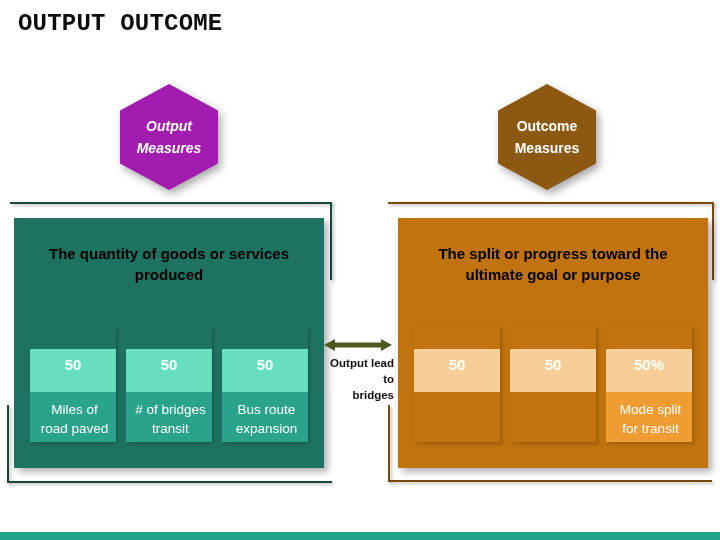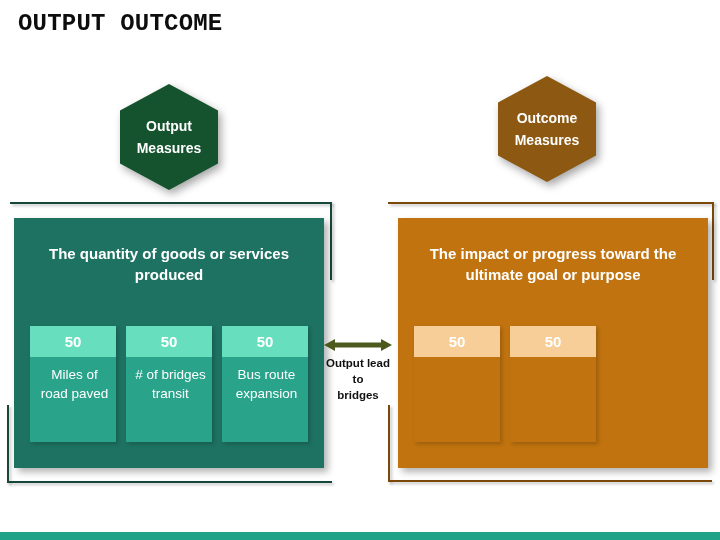--- a/index.html
+++ b/index.html
@@ -7,52 +7,52 @@
   #slide{position:relative;width:720px;height:540px;background:#ffffff;overflow:hidden;}
 
   .title{position:absolute;left:18px;top:10px;font-size:24px;font-weight:bold;color:#0d0d0d;letter-spacing:0.2px;font-family:Liberation Mono, monospace;}
   .subtitle{position:absolute;left:18px;top:47px;font-size:17px;color:#141414;}
 
   .hex-wrap{position:absolute;width:98px;height:106px;filter:drop-shadow(3px 4px 4px rgba(0,0,0,0.35));}
   .hex{width:100%;height:100%;clip-path:polygon(50% 0%,100% 25%,100% 75%,50% 100%,0% 75%,0% 25%);
        display:flex;flex-direction:column;align-items:center;justify-content:center;}
   .hex-line{color:#ffffff;font-weight:bold;font-size:14px;line-height:22px;text-align:center;}
   #hex-output{left:120px;top:84px;}
-  #hex-output .hex{background:#14532d;}
-  #hex-outcome{left:498px;top:76px;}
+  #hex-output .hex{background:#a21caf;font-style:italic;}
+  #hex-outcome{left:498px;top:84px;}
   #hex-outcome .hex{background:#8D5912;}
 
   .big-box{position:absolute;top:218px;width:310px;height:250px;box-shadow:4px 4px 7px rgba(0,0,0,0.3);}
   #output-box{left:14px;background:#1E7262;}
   #outcome-box{left:398px;background:#C0730F;}
   .box-heading{position:absolute;top:25px;left:50%;transform:translateX(-50%);width:250px;
-               text-align:center;color:#ffffff;font-weight:bold;font-size:15px;line-height:21px;}
+               text-align:center;color:#000000;font-weight:bold;font-size:15px;line-height:21px;}
 
   .cards-row{position:absolute;left:16px;top:108px;display:flex;gap:10px;}
   .card{width:86px;height:116px;display:flex;flex-direction:column;box-shadow:2px 2px 4px rgba(0,0,0,0.2);}
-  .card-header{height:31px;line-height:31px;text-align:center;color:#ffffff;font-weight:bold;font-size:15px;}
+  .card-header{height:43px;line-height:31px;text-align:center;color:#ffffff;font-weight:bold;font-size:15px;margin-top:23px;}
   .card-body{flex:1;text-align:center;color:#ffffff;font-size:13.5px;line-height:19px;padding:8px 3px 0 6px;box-sizing:border-box;}
   .green .card-header{background:#67DFBF;}
   .green .card-body{background:#2AA38B;}
   .orange .card-header{background:#F7CD98;}
   .orange .card-body{background:#EF9C33;}
 
   .line{position:absolute;box-shadow:2px 2px 3px rgba(0,0,0,0.25);}
   .line.green{background:#17463A;}
   .line.brown{background:#7B480C;}
   #gline-top{left:10px;top:202px;width:322px;height:2px;}
   #gline-right{left:330px;top:202px;width:2px;height:78px;}
   #gline-left{left:7px;top:405px;width:2px;height:78px;}
   #gline-bottom{left:7px;top:481px;width:325px;height:2px;}
   #oline-top{left:388px;top:202px;width:326px;height:2px;}
   #oline-right{left:712px;top:202px;width:2px;height:78px;}
   #oline-left{left:388px;top:405px;width:2px;height:77px;}
   #oline-bottom{left:388px;top:480px;width:324px;height:2px;}
 
-  .connector{position:absolute;left:322px;top:338px;width:72px;text-align:center;}
+  .connector{position:absolute;left:322px;top:338px;width:72px;text-align:right;}
   .connector svg{display:block;margin:0 auto;}
   .connector polygon{fill:#4C5A1E;}
   .connector-label{margin-top:3px;font-size:11.5px;font-weight:bold;color:#111111;line-height:16px;}
 
   .bottom-bar{position:absolute;left:0;top:532px;width:720px;height:8px;background:#1FA288;}
 </style>
 </head>
 <body>
 
 <div id="slide">
@@ -94,27 +94,31 @@
         <div class="card-body"># of bridges transit</div>
       </div>
       <div class="card">
         <div class="card-header">50</div>
         <div class="card-body">Bus route expansion</div>
       </div>
     </div>
   </div>
 
   <div class="big-box" id="outcome-box">
-    <div class="box-heading">The impact or progress toward the ultimate goal or purpose</div>
+    <div class="box-heading">The split or progress toward the ultimate goal or purpose</div>
     <div class="cards-row orange">
       <div class="card">
         <div class="card-header">50</div>
       </div>
       <div class="card">
         <div class="card-header">50</div>
+      </div>
+      <div class="card">
+        <div class="card-header">50%</div>
+        <div class="card-body">Mode split for transit</div>
       </div>
     </div>
   </div>
 
   <div class="connector">
     <svg width="68" height="14" viewBox="0 0 68 14">
       <polygon points="0,7 11,1 11,4.6 57,4.6 57,1 68,7 57,13 57,9.4 11,9.4 11,13"></polygon>
     </svg>
     <div class="connector-label">
       <div>Output lead</div>

